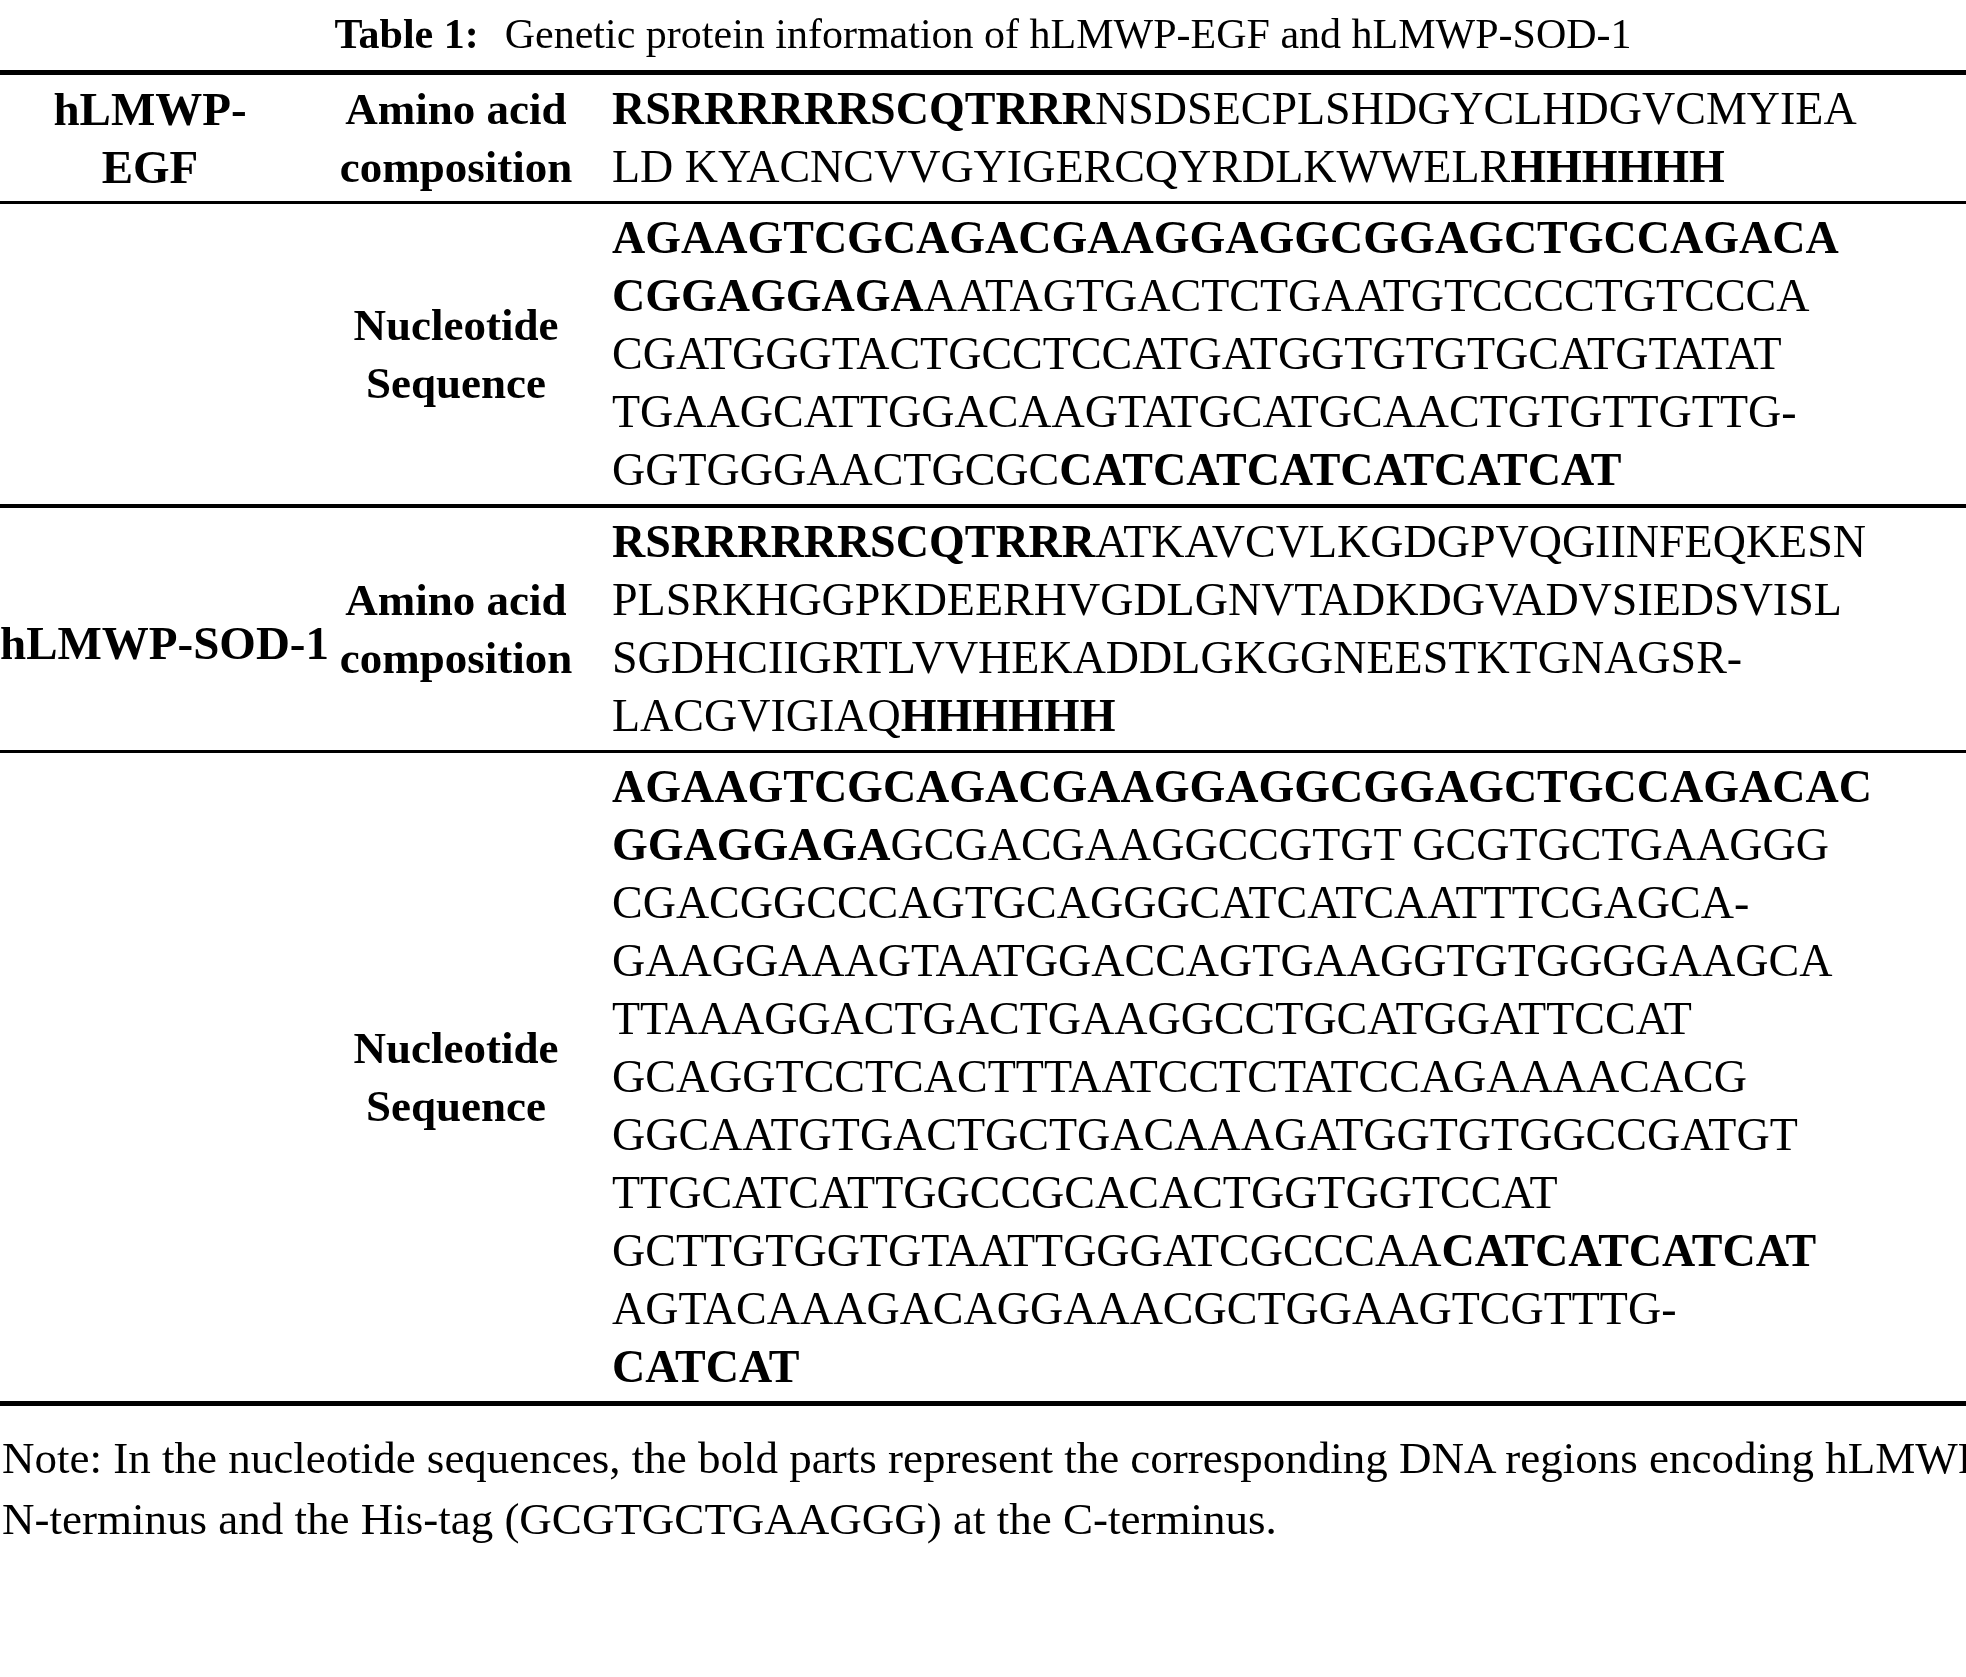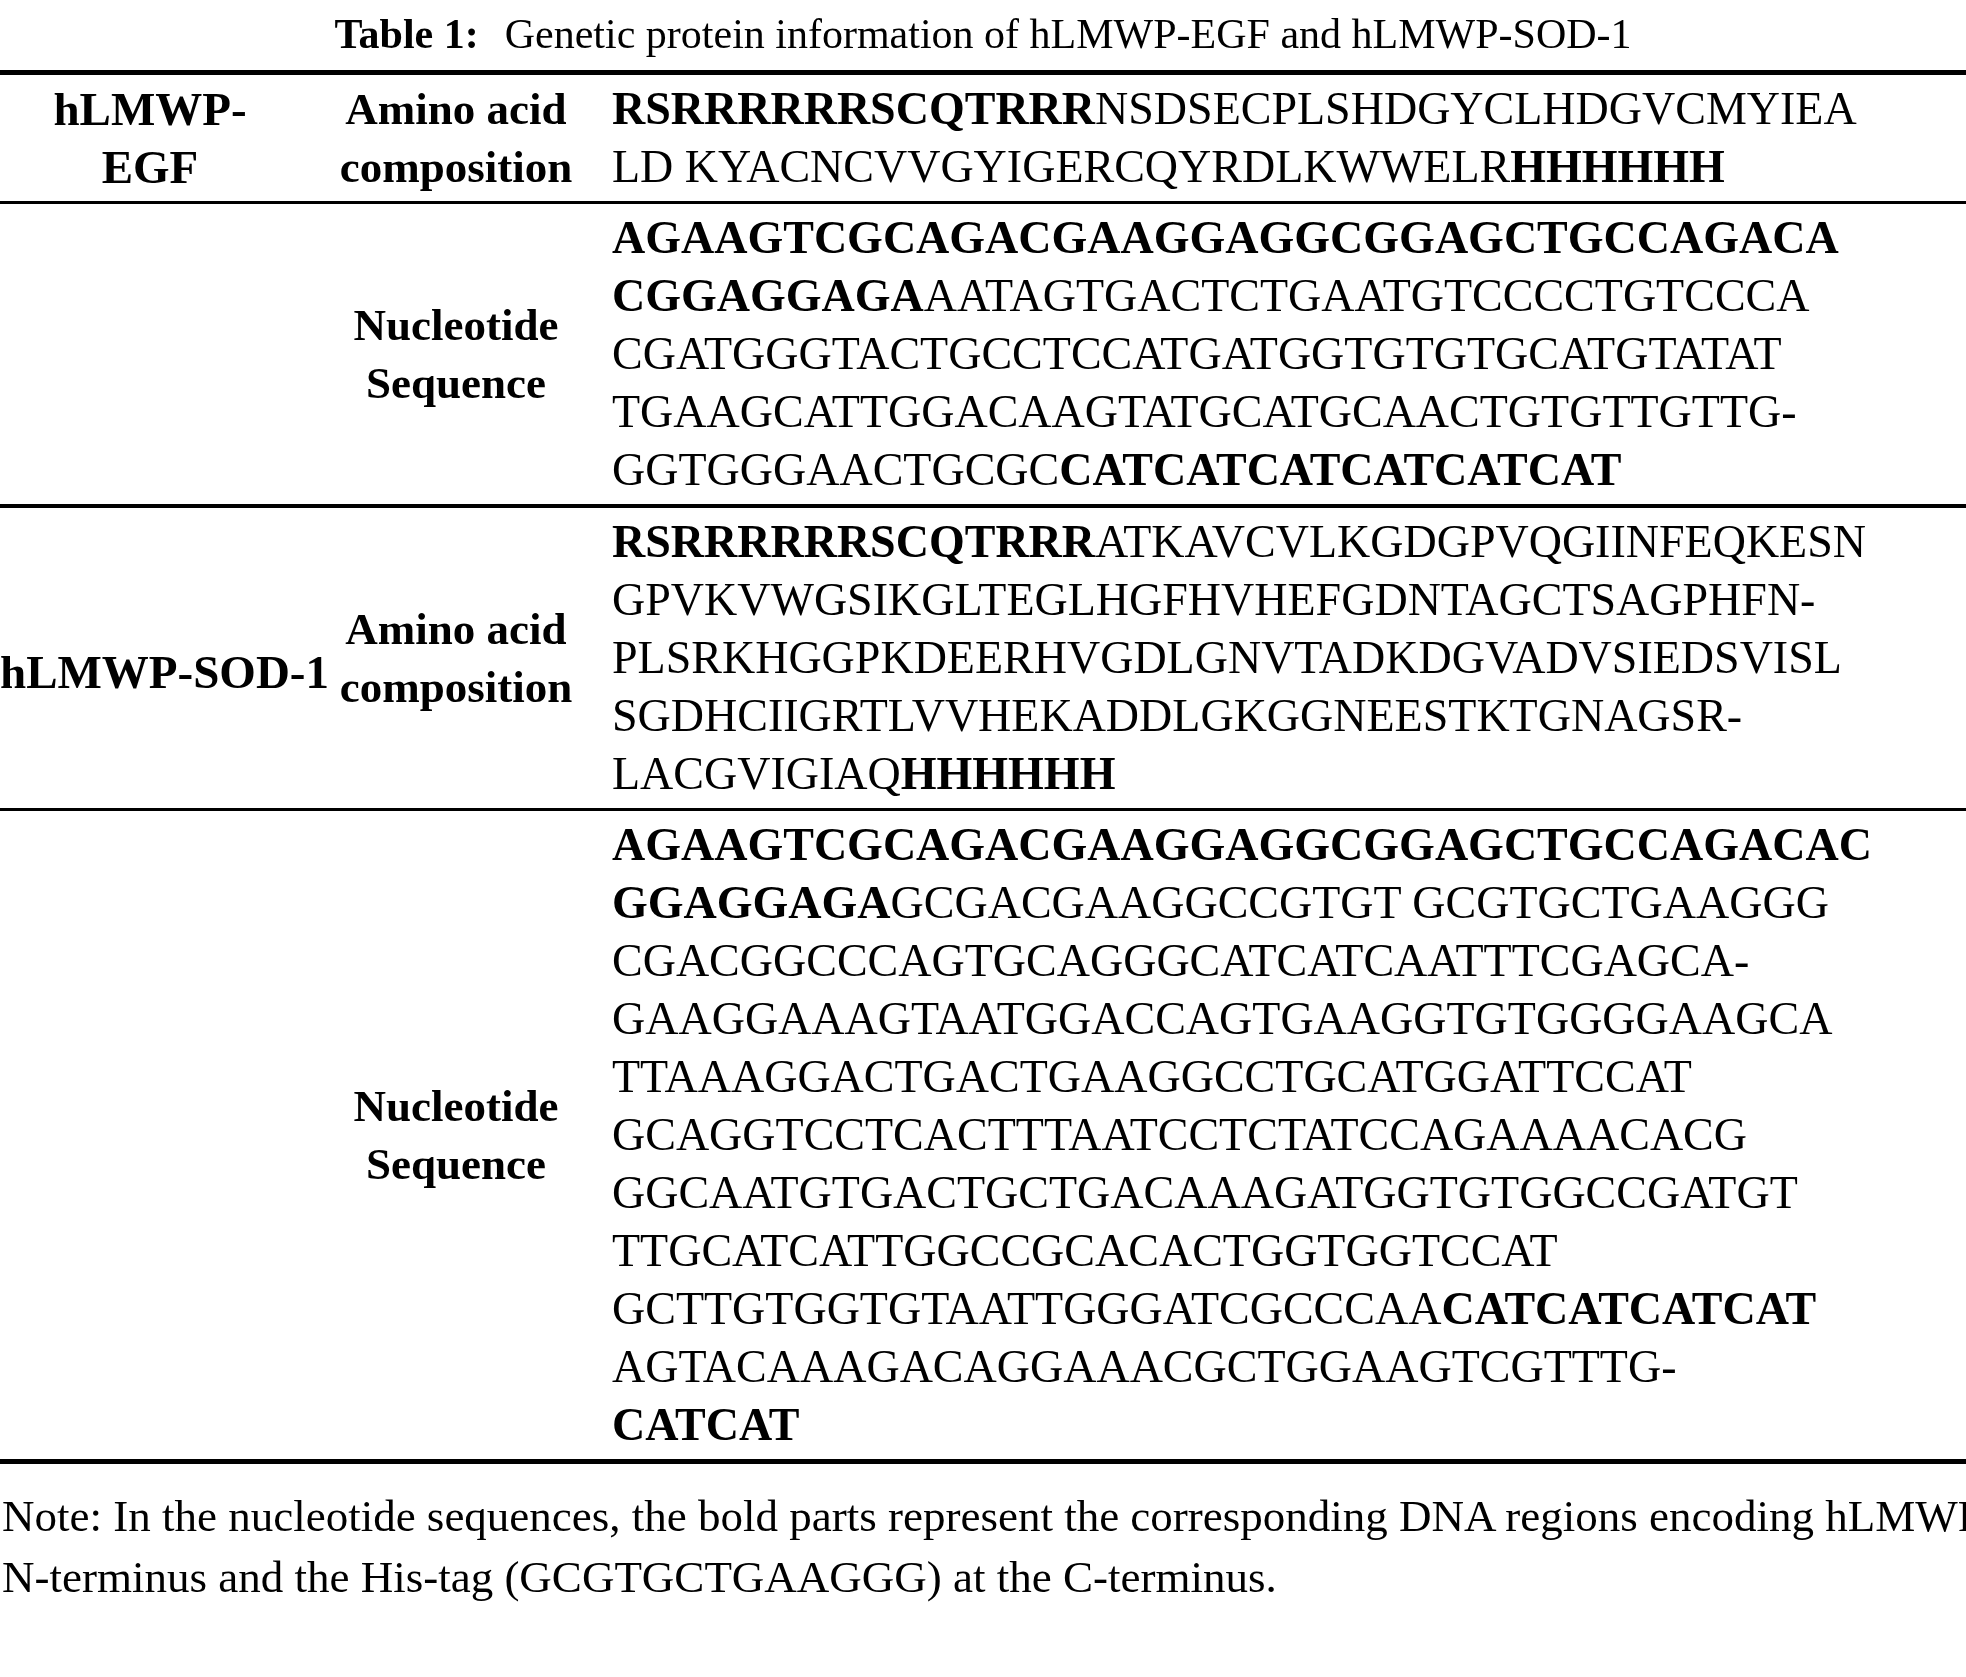--- a/index.html
+++ b/index.html
@@ -118,21 +118,20 @@
     <div class="row sep-thin">
       <div class="c1">
         <div class="pad-mid">hLMWP-SOD-1</div>
       </div>
       <div class="c2">
         <div>Amino acid</div>
         <div>composition</div>
       </div>
       <div class="c3">
           <div class="seq-line"><span class="b">RSRRRRRRSCQTRRR</span><span>ATKAVCVLKGDGPVQGIINFEQKESN</span></div>
-          <div class="seq-line"><span>GPVKVWGSIKGLTEGLHGFHVHEFGDNTAGCTSAGPHFN-</span></div>
           <div class="seq-line"><span>PLSRKHGGPKDEERHVGDLGNVTADKDGVADVSIEDSVISL</span></div>
           <div class="seq-line"><span>SGDHCIIGRTLVVHEKADDLGKGGNEESTKTGNAGSR-</span></div>
           <div class="seq-line"><span>LACGVIGIAQ</span><span class="b">HHHHHH</span></div>
         </div>
     </div>
 
     <div class="row">
       <div class="c1"></div>
       <div class="c2">
         <div>Nucleotide</div>

